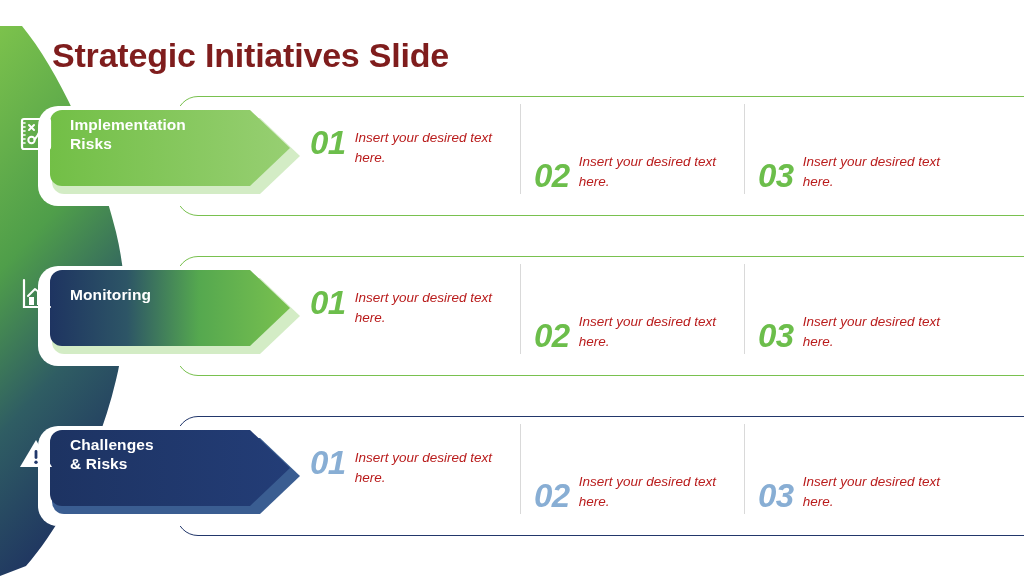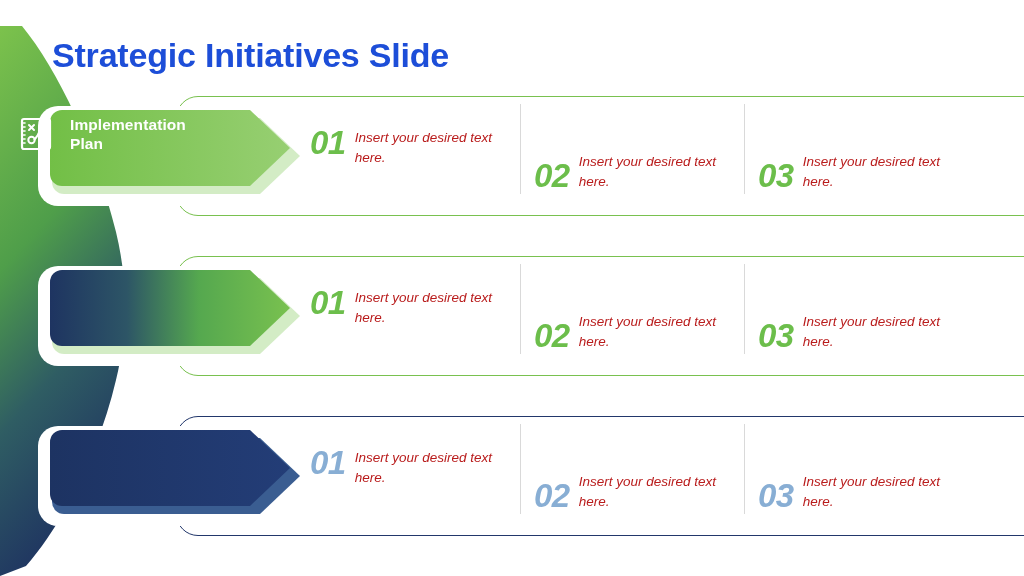--- a/index.html
+++ b/index.html
@@ -191,21 +191,21 @@
         <stop offset="0%" stop-color="#7cc24c"></stop>
         <stop offset="42%" stop-color="#4f9e4a"></stop>
         <stop offset="70%" stop-color="#2f5d63"></stop>
         <stop offset="100%" stop-color="#1f3461"></stop>
       </linearGradient>
     </defs>
     <path d="M0,26 L22,26 C58,70 96,150 116,232 C128,282 128,330 116,380
              C100,448 66,520 26,566 L0,576 Z" fill="url(#decoGrad)"></path>
   </svg>
 
-  <div class="slide-title" style="color:#1d4ed8">Strategic Initiatives Slide</div>
+  <div class="slide-title" style="color:#7f1d1d">Strategic Initiatives Slide</div>
 
   <div class="row row-1">
     <div class="row-outline"></div>
     <div class="label-card"></div>
 
     <svg class="label-arrow-shadow" viewBox="0 0 248 76" preserveAspectRatio="none">
       <path d="M12,0 H208 L248,38 L208,76 H12 A12,12 0 0 1 0,64 V12 A12,12 0 0 1 12,0 Z" fill="#9ed47f" opacity="0.45"></path>
     </svg>
 
     <svg class="label-pill" viewBox="0 0 240 76" preserveAspectRatio="none">
@@ -235,21 +235,21 @@
         </g>
         <circle cx="15.5" cy="26" r="3.2" fill="none" stroke="#ffffff" stroke-width="2"></circle>
         <g stroke="#ffffff" stroke-width="2" stroke-linecap="round" fill="none">
           <line x1="23" y1="24" x2="28" y2="29"></line>
           <line x1="28" y1="24" x2="23" y2="29"></line>
         </g>
         <path d="M18.5,25.5 C22,22 23,19 24.5,15" fill="none" stroke="#ffffff" stroke-width="2" stroke-linecap="round"></path>
         <path d="M24.5,12.5 L27,17.5 L21.8,17 Z" fill="#ffffff"></path>
       </svg>
       <div class="label-text">Implementation
-Plan</div>
+Risks</div>
     </div>
 
     <div class="cols">
       <div class="col">
         <div class="col-num green-num">01</div>
         <div class="col-text">Insert your desired text here.</div>
       </div>
       <div class="col">
         <div class="col-divider"></div>
         <div class="col-num green-num">02</div>
@@ -276,20 +276,31 @@
         <linearGradient id="pill2" x1="0" y1="0" x2="1" y2="0">
           <stop offset="0%" stop-color="#1e3461"></stop>
           <stop offset="32%" stop-color="#2d5566"></stop>
           <stop offset="62%" stop-color="#55a84f"></stop>
           <stop offset="100%" stop-color="#79c14f"></stop>
         </linearGradient>
       </defs>
       <path d="M12,0 H200 L240,38 L200,76 H12 A12,12 0 0 1 0,64 V12 A12,12 0 0 1 12,0 Z" fill="url(#pill2)"></path>
     </svg>
 
+    <div class="label-content">
+      <svg class="label-icon" viewBox="0 0 40 40">
+        <path d="M8,6 V33 H34" fill="none" stroke="#ffffff" stroke-width="2.2" stroke-linecap="round"></path>
+        <rect x="13" y="23" width="5" height="8" fill="#ffffff"></rect>
+        <rect x="21" y="18" width="5" height="13" fill="#ffffff"></rect>
+        <rect x="29" y="11" width="5" height="20" fill="#ffffff"></rect>
+        <path d="M12,22 L19,15 L24,19 L31,10" fill="none" stroke="#ffffff" stroke-width="2" stroke-linecap="round" stroke-linejoin="round"></path>
+        <path d="M26,8.5 L32.5,8 L32,14.5 Z" fill="#ffffff"></path>
+      </svg>
+      <div class="label-text">Monitoring</div>
+    </div>
 
     <div class="cols">
       <div class="col">
         <div class="col-num green-num">01</div>
         <div class="col-text">Insert your desired text here.</div>
       </div>
       <div class="col">
         <div class="col-divider"></div>
         <div class="col-num green-num">02</div>
         <div class="col-text">Insert your desired text here.</div>
@@ -313,20 +324,29 @@
     <svg class="label-pill" viewBox="0 0 240 76" preserveAspectRatio="none">
       <defs>
         <linearGradient id="pill3" x1="0" y1="0" x2="1" y2="0">
           <stop offset="0%" stop-color="#1d3362"></stop>
           <stop offset="100%" stop-color="#233d77"></stop>
         </linearGradient>
       </defs>
       <path d="M12,0 H200 L240,38 L200,76 H12 A12,12 0 0 1 0,64 V12 A12,12 0 0 1 12,0 Z" fill="url(#pill3)"></path>
     </svg>
 
+    <div class="label-content">
+      <svg class="label-icon" viewBox="0 0 40 40">
+        <path d="M20,6 L36,33 H4 Z" fill="#ffffff"></path>
+        <rect x="18.6" y="16" width="2.8" height="9" rx="1.4" fill="#21386b"></rect>
+        <circle cx="20" cy="28.2" r="1.7" fill="#21386b"></circle>
+      </svg>
+      <div class="label-text">Challenges
+&amp; Risks</div>
+    </div>
 
     <div class="cols">
       <div class="col">
         <div class="col-num blue-num">01</div>
         <div class="col-text">Insert your desired text here.</div>
       </div>
       <div class="col">
         <div class="col-divider"></div>
         <div class="col-num blue-num">02</div>
         <div class="col-text">Insert your desired text here.</div>

